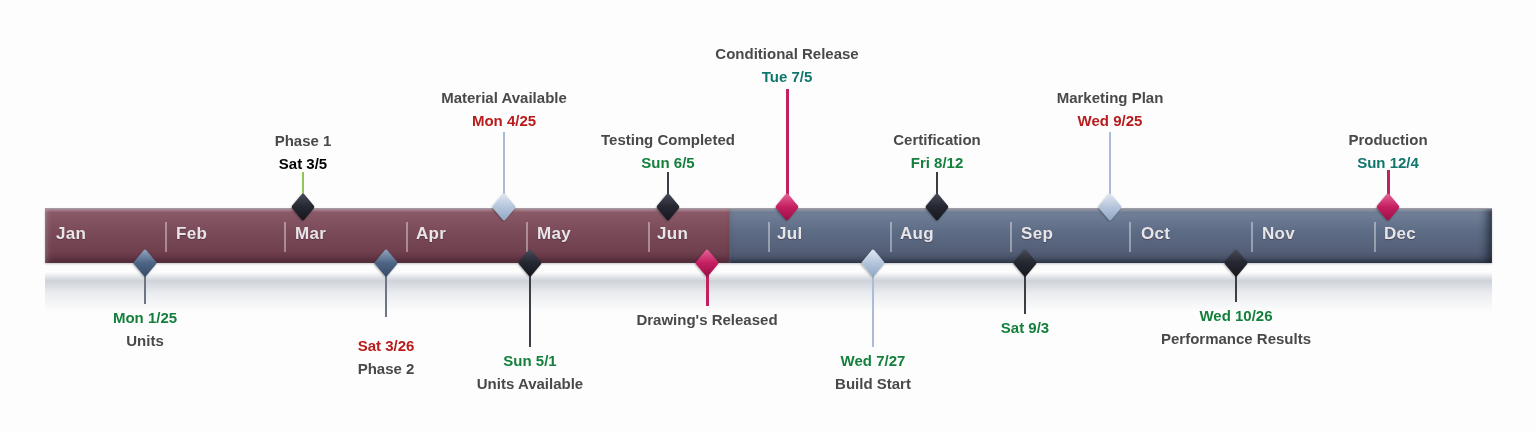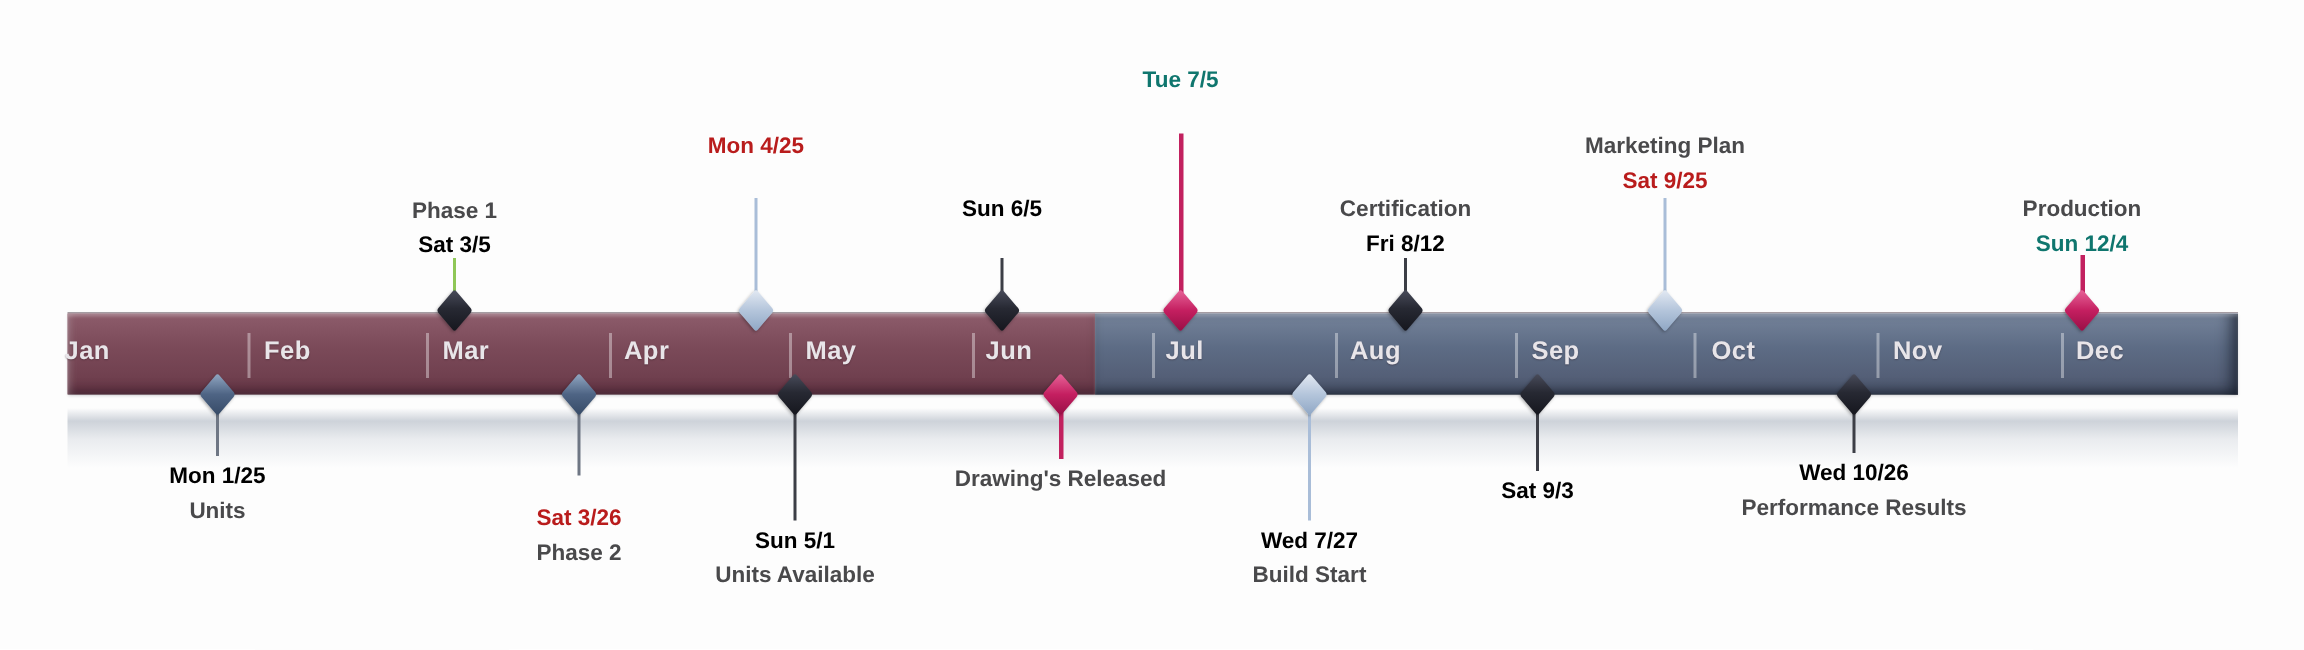--- a/index.html
+++ b/index.html
@@ -61,21 +61,21 @@
   .diamond.dark{background:linear-gradient(135deg,#4a4d5c 0%,#272933 45%,#15161d 100%);}
   .diamond.slate{background:linear-gradient(135deg,#93a9c4 0%,#4e6484 50%,#364a66 100%);}
   .diamond.lightblue{background:linear-gradient(135deg,#e4eaf3 0%,#b4c5db 50%,#8ea6c4 100%);}
   .diamond.pink{background:linear-gradient(135deg,#e8659a 0%,#c41f60 50%,#970e45 100%);}
   .m-label{
     position:absolute; transform:translateX(-50%);
     text-align:center; white-space:nowrap; line-height:23px; font-size:15px; font-weight:600;
   }
   .m-title{color:#49494b;}
   .d-blue{color:#b91c1c;}
-  .d-slate{color:#000000;}
+  .d-slate{color:#15803d;}
   .d-pink{color:#0f766e;}
   .d-olive{color:#000000;}
 </style>
 </head>
 <body>
 
 <div class="canvas">
 
   <div class="bar">
     <div class="bar-seg bar-first"></div>
@@ -87,21 +87,21 @@
   <div class="month-divider" style="left:406px"></div>
   <div class="month-divider" style="left:526px"></div>
   <div class="month-divider" style="left:648px"></div>
   <div class="month-divider" style="left:768px"></div>
   <div class="month-divider" style="left:890px"></div>
   <div class="month-divider" style="left:1010px"></div>
   <div class="month-divider" style="left:1129px"></div>
   <div class="month-divider" style="left:1251px"></div>
   <div class="month-divider" style="left:1374px"></div>
 
-  <div class="month-label" style="left:43px">Jan</div>
+  <div class="month-label" style="left:56px">Jan</div>
   <div class="month-label" style="left:176px">Feb</div>
   <div class="month-label" style="left:295px">Mar</div>
   <div class="month-label" style="left:416px">Apr</div>
   <div class="month-label" style="left:537px">May</div>
   <div class="month-label" style="left:657px">Jun</div>
   <div class="month-label" style="left:777px">Jul</div>
   <div class="month-label" style="left:900px">Aug</div>
   <div class="month-label" style="left:1021px">Sep</div>
   <div class="month-label" style="left:1141px">Oct</div>
   <div class="month-label" style="left:1262px">Nov</div>
@@ -115,55 +115,58 @@
     <div class="m-label" style="left:303px;top:129px">
       <div class="m-title">Phase 1</div>
       <div class="m-date d-olive">Sat 3/5</div>
     </div>
   </div>
 
   <div>
     <div class="stem lightblue" style="left:503px;top:132px;height:75px"></div>
     <div class="diamond lightblue" style="left:504px;top:207px"></div>
     <div class="m-label" style="left:504px;top:86px">
+      <div class="m-title">Material Available</div>
       <div class="m-date d-blue">Mon 4/25</div>
     </div>
   </div>
 
   <div>
     <div class="stem dark" style="left:667px;top:172px;height:35px"></div>
     <div class="diamond dark" style="left:668px;top:207px"></div>
     <div class="m-label" style="left:668px;top:128px">
+      <div class="m-title">Testing Completed</div>
       <div class="m-date d-slate">Sun 6/5</div>
     </div>
   </div>
 
   <div>
     <div class="stem pink" style="left:786px;top:89px;height:118px"></div>
     <div class="diamond pink" style="left:787px;top:207px"></div>
     <div class="m-label" style="left:787px;top:42px">
+      <div class="m-title">Conditional Release</div>
       <div class="m-date d-pink">Tue 7/5</div>
     </div>
   </div>
 
   <div>
     <div class="stem dark" style="left:936px;top:172px;height:35px"></div>
     <div class="diamond dark" style="left:937px;top:207px"></div>
     <div class="m-label" style="left:937px;top:128px">
       <div class="m-title">Certification</div>
       <div class="m-date d-slate">Fri 8/12</div>
     </div>
   </div>
 
   <div>
     <div class="stem lightblue" style="left:1109px;top:132px;height:75px"></div>
     <div class="diamond lightblue" style="left:1110px;top:207px"></div>
     <div class="m-label" style="left:1110px;top:86px">
       <div class="m-title">Marketing Plan</div>
-      <div class="m-date d-blue">Sat 9/25</div>
+      <div class="m-date d-blue">Wed 9/25</div>
     </div>
   </div>
 
   <div>
     <div class="stem pink" style="left:1387px;top:170px;height:37px"></div>
     <div class="diamond pink" style="left:1388px;top:207px"></div>
     <div class="m-label" style="left:1388px;top:128px">
       <div class="m-title">Production</div>
       <div class="m-date d-pink">Sun 12/4</div>
     </div>

